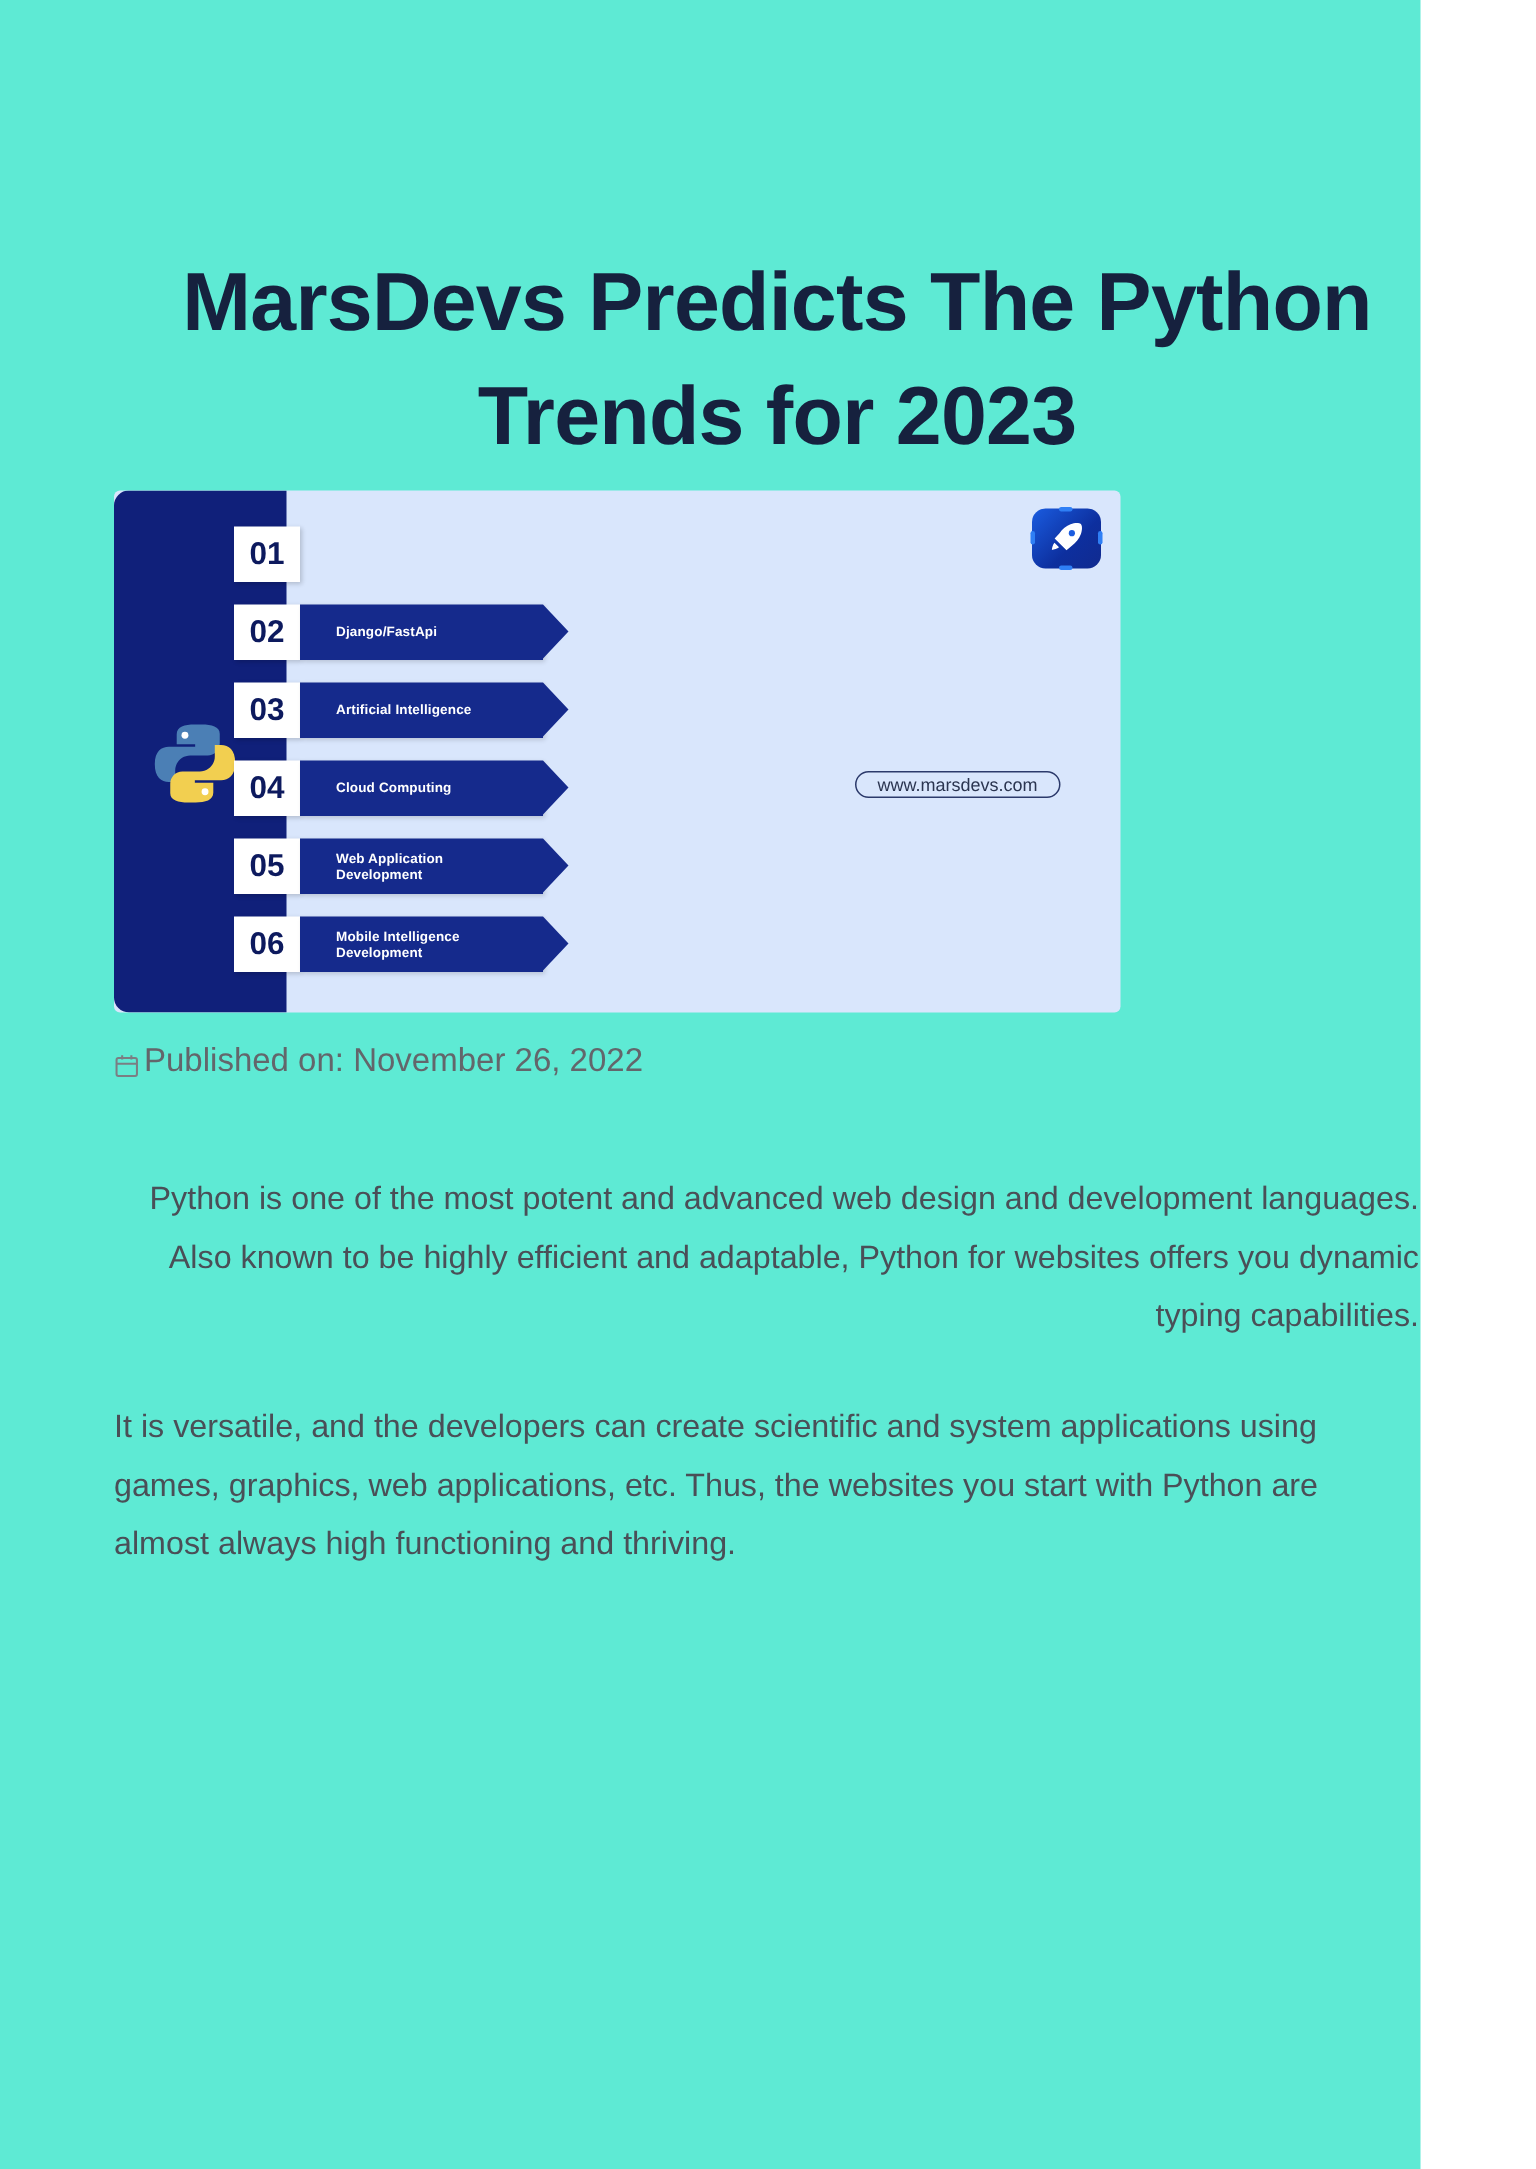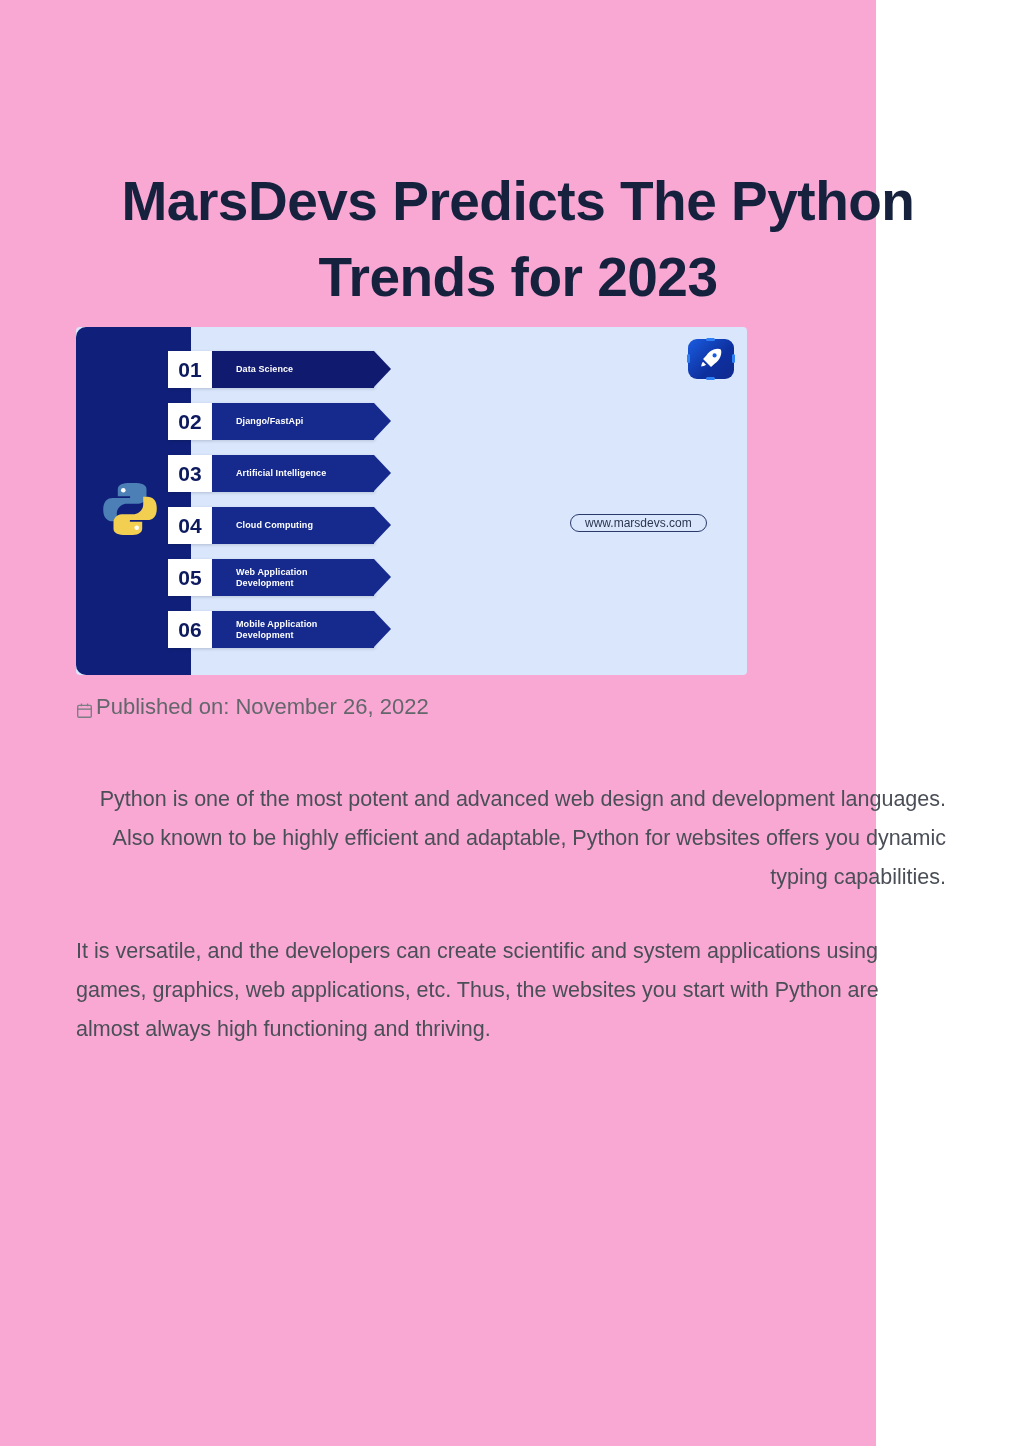--- a/index.html
+++ b/index.html
@@ -11,23 +11,23 @@
     width: 1024px;
     height: 1446px;
     position: relative;
     font-family: "Liberation Sans", sans-serif;
     overflow: hidden;
   }
 
   .page {
     position: absolute;
     left: 0; top: 0;
-    width: 876px;
+    width: 947px;
     height: 1446px;
-    background: #f9a8d4;
+    background: #5eead4;
   }
 
   
   .article-title {
     position: absolute;
     left: 85px;
     top: 126px;
     width: 866px;
     text-align: center;
     font-size: 55px;
@@ -71,21 +71,20 @@
     left: 0; top: 0;
     width: 671px;
     height: 348px;
   }
   .row {
     position: absolute;
     left: 80px;
     height: 37px;
     display: flex;
     align-items: stretch;
-    margin-left: 12px;
   }
   .row-num {
     width: 44px;
     background: #ffffff;
     color: #0d1a5e;
     font-size: 21px;
     font-weight: 800;
     display: flex;
     align-items: center;
     justify-content: center;
@@ -222,25 +221,20 @@
           <path d="M32.4 58c6.4 0 11.8-1.4 11.8-6.6v-6.6H31.9v-1.7h17.5c5 0 9.4-3 9.4-11.6s-4.3-11.8-9.4-11.8h-4.2v7.8c0 5.3-4.6 9.8-10 9.8H23.6c-4.5 0-8.1 3.7-8.1 8.2v6.3C15.5 56.6 21 58 27.4 58h5z" fill="#f2cf50"></path>
           <circle cx="38.7" cy="50.8" r="2.3" fill="#ffffff"></circle>
         </svg>
       </span>
     </div>
 
     <div class="rows">
 
       <div class="row accent" style="top:24px">
         <div class="row-num">01</div>
-        <div class="row-bar">
-          <div class="row-label">
-            <span>Data Science</span>
-          </div>
-        </div>
       </div>
 
       <div class="row" style="top:76px">
         <div class="row-num">02</div>
         <div class="row-bar">
           <div class="row-label">
             <span>Django/FastApi</span>
           </div>
         </div>
       </div>
@@ -270,21 +264,21 @@
             <span>Web Application</span><br>
             <span>Development</span>
           </div>
         </div>
       </div>
 
       <div class="row" style="top:284px">
         <div class="row-num">06</div>
         <div class="row-bar">
           <div class="row-label">
-            <span>Mobile Application</span><br>
+            <span>Mobile Intelligence</span><br>
             <span>Development</span>
           </div>
         </div>
       </div>
 
     </div>
 
 
     <div class="info-badge">www.marsdevs.com</div>
 

